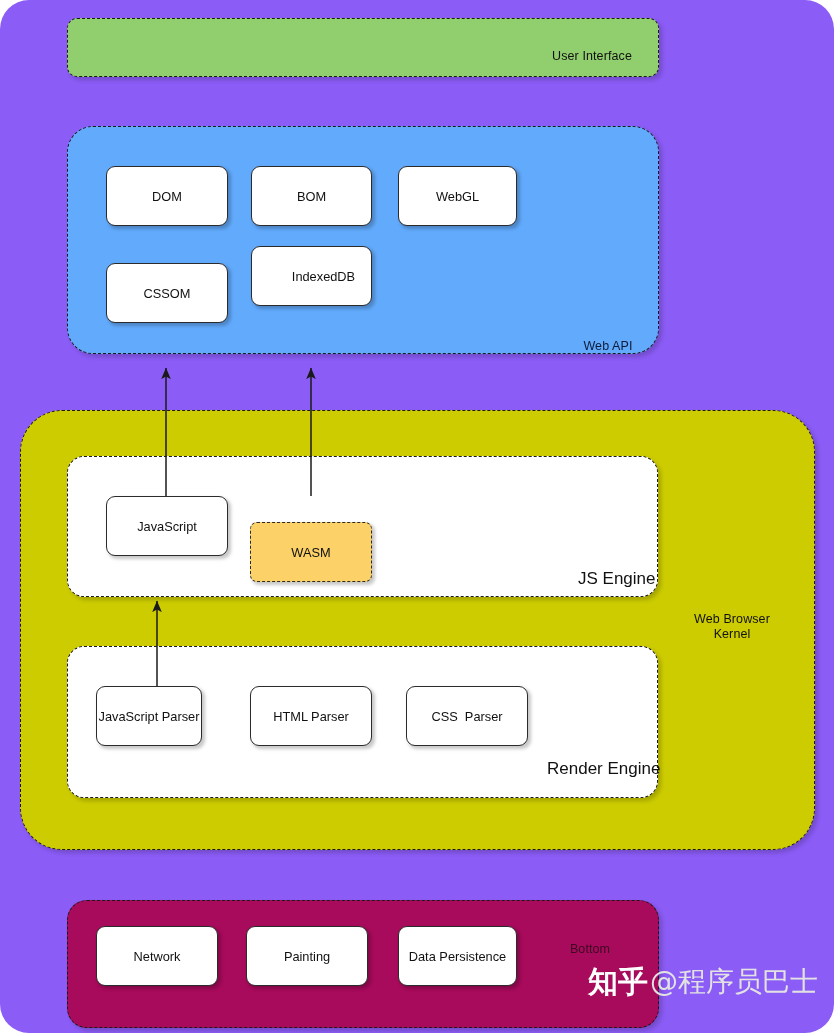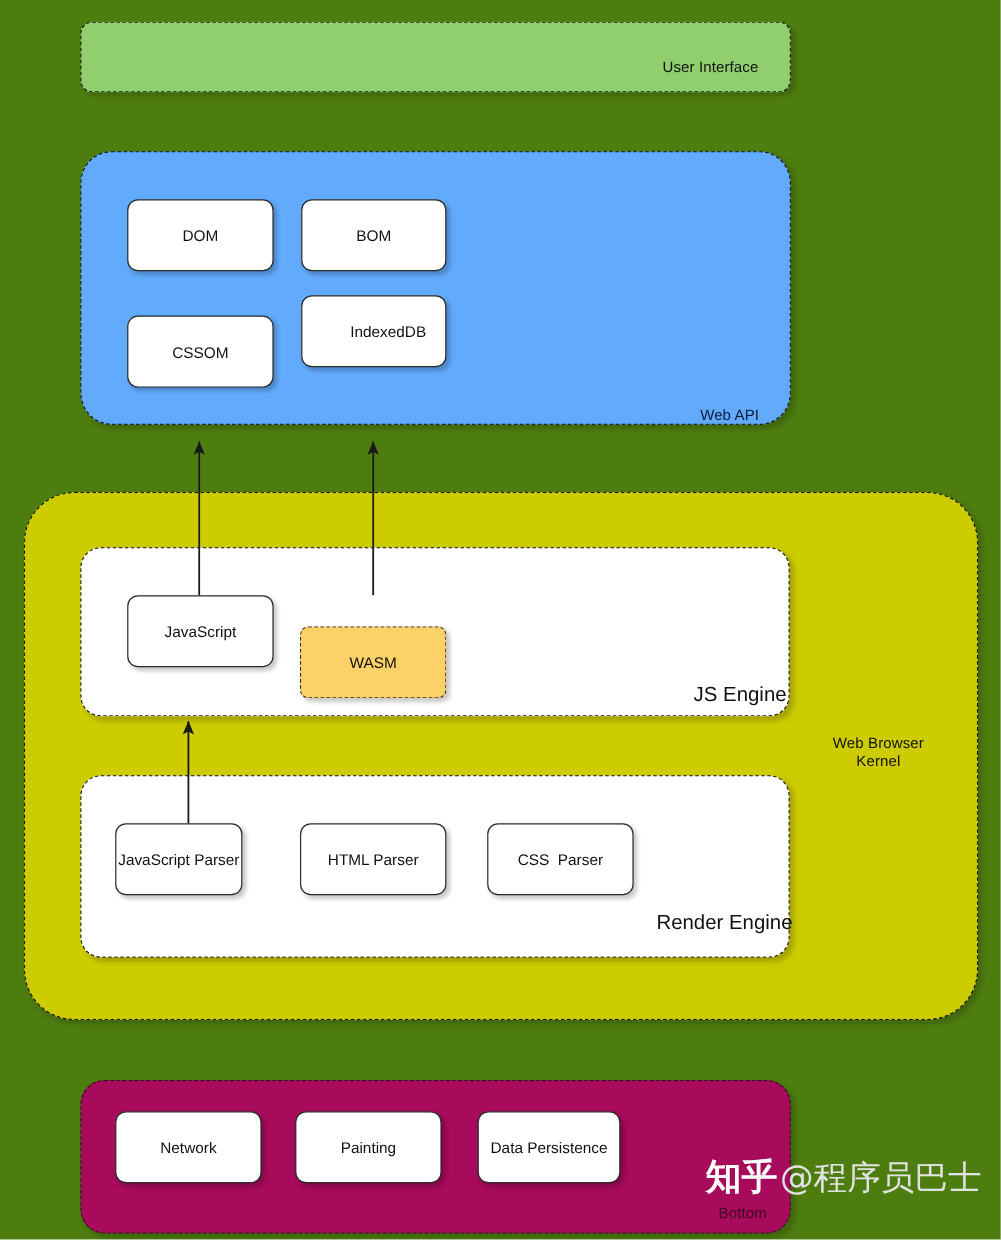--- a/index.html
+++ b/index.html
@@ -7,22 +7,23 @@
     padding: 0;
     background: #ffffff;
   }
   body {
     font-family: "Liberation Sans", "DejaVu Sans", sans-serif;
   }
   #canvas {
     position: relative;
     width: 834px;
     height: 1033px;
-    background: #4d7c0f;
+    background: #8b5cf6;
     overflow: hidden;
+    border-radius: 29px;
   }
 
   
   .layer {
     position: absolute;
     box-sizing: border-box;
     border: 1.6px dashed #1a1a1a;
     box-shadow: 3px 3px 4px rgba(0,0,0,0.18);
   }
   .layer-label {
@@ -113,20 +114,21 @@
 
   <div class="layer" style="left:67px; top:18px; width:592px; height:59px; border-radius:10px; background:#90ce6e;">
   </div>
   <div class="layer-label" style="left:552px; top:49px; width:80px;">User Interface</div>
 
   <div class="layer" style="left:67px; top:126px; width:592px; height:228px; border-radius:26px; background:#62aafc;">
   </div>
 
   <div class="node" style="left:106px; top:166px; width:122px; height:60px;">DOM</div>
   <div class="node" style="left:251px; top:166px; width:121px; height:60px;">BOM</div>
+  <div class="node" style="left:398px; top:166px; width:119px; height:60px;">WebGL</div>
 
   <div class="node" style="left:106px; top:246px; width:122px; height:60px;margin-top:17px;">CSSOM</div>
   <div class="node" style="left:251px; top:246px; width:121px; height:60px;padding-left:24px;">IndexedDB</div>
 
   <div class="layer-label" style="left:578px; top:339px; width:60px; color:#0d1b3a;">Web API</div>
 
   <div class="layer" style="left:20px; top:410px; width:795px; height:440px; border-radius:42px; background:#cdcc00;">
   </div>
 
   <div class="panel" style="left:67px; top:456px; width:591px; height:141px;"></div>
@@ -147,21 +149,21 @@
 
   <div class="panel-label" style="left:547px; top:759px;">Render Engine</div>
 
   <div class="layer" style="left:67px; top:900px; width:592px; height:128px; border-radius:20px; background:#a80a5c;">
   </div>
 
   <div class="node" style="left:96px; top:926px; width:122px; height:60px;">Network</div>
   <div class="node" style="left:246px; top:926px; width:122px; height:60px;">Painting</div>
   <div class="node" style="left:398px; top:926px; width:119px; height:60px;">Data Persistence</div>
 
-  <div class="layer-label" style="left:560px; top:1004px; width:60px; text-align:right; color:#3b0a22;margin-left:19px;">Bottom</div>
+  <div class="layer-label" style="left:560px; top:942px; width:60px; text-align:center; color:#3b0a22;">Bottom</div>
 
   <svg class="arrow-svg" viewBox="0 0 834 1033" xmlns="http://www.w3.org/2000/svg">
     <defs>
       <marker id="arrowhead" markerWidth="9" markerHeight="9" refX="7.4" refY="3.2" orient="auto" markerUnits="strokeWidth">
         <path d="M0,0 L7.6,3.2 L0,6.4 L1.7,3.2 z" fill="#1a1a1a"></path>
       </marker>
     </defs>
 
     <g>
       <line x1="166" y1="496" x2="166" y2="368" stroke="#1a1a1a" stroke-width="1.5" marker-end="url(#arrowhead)"></line>

